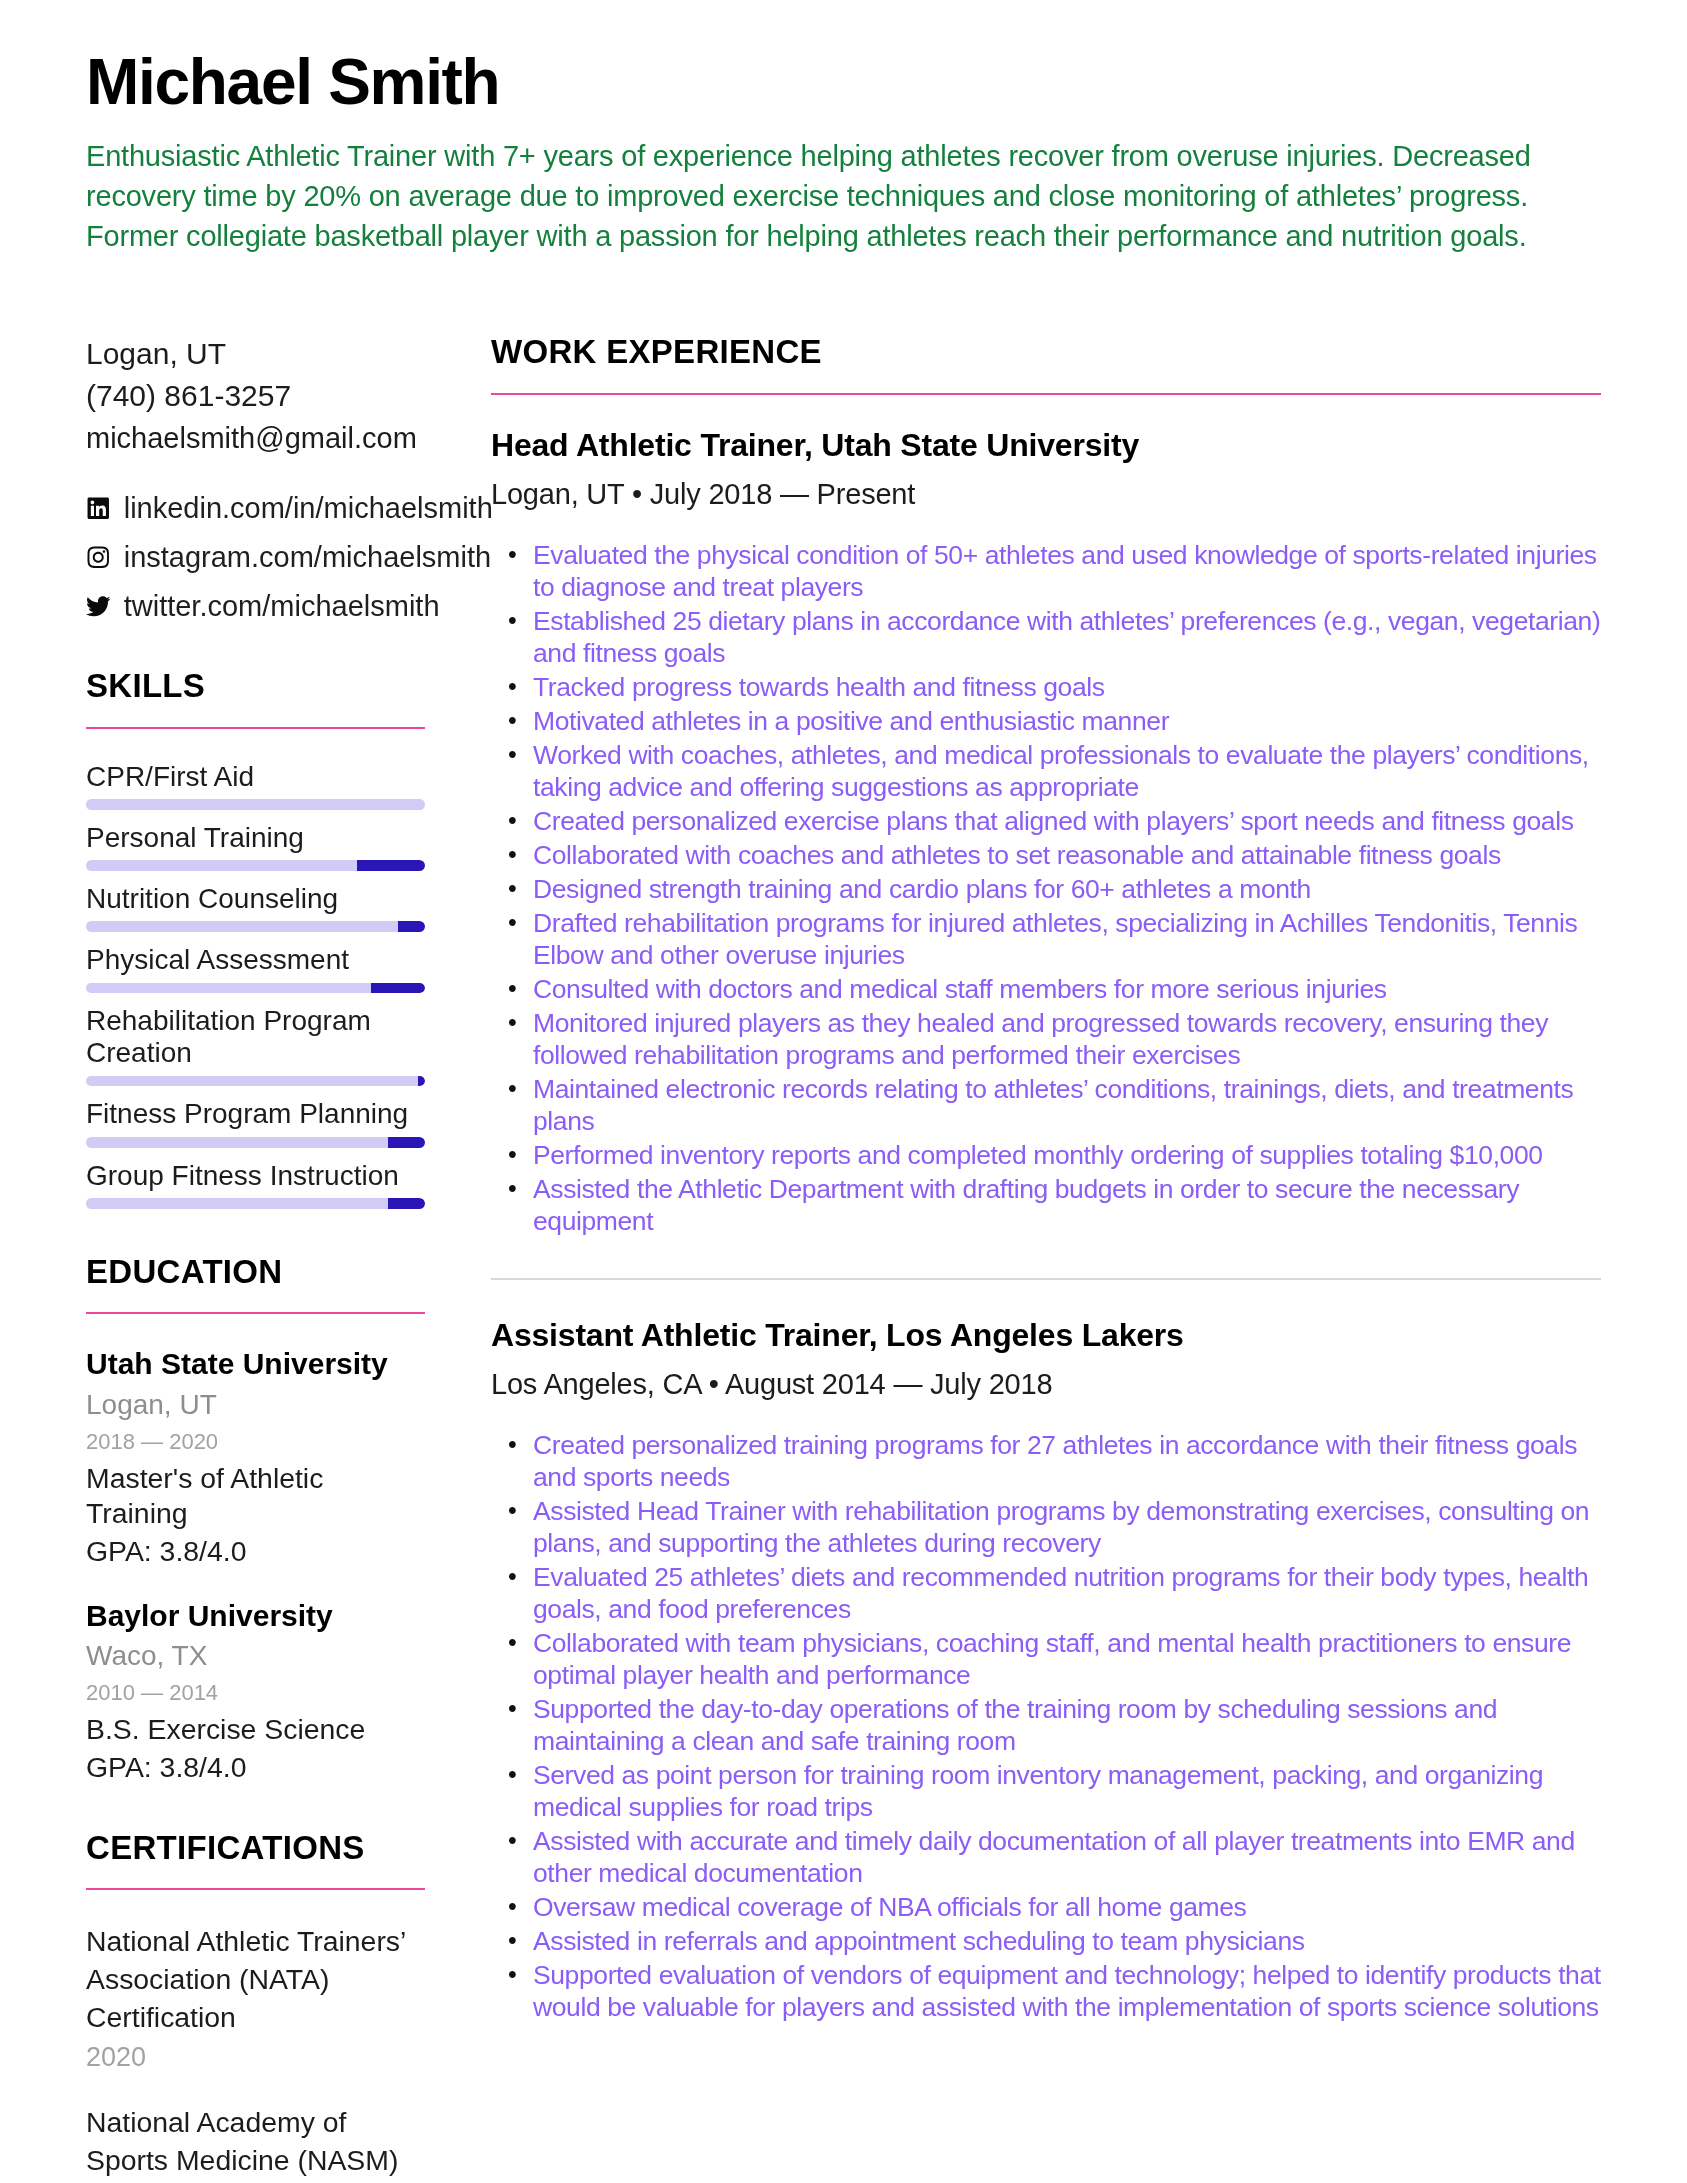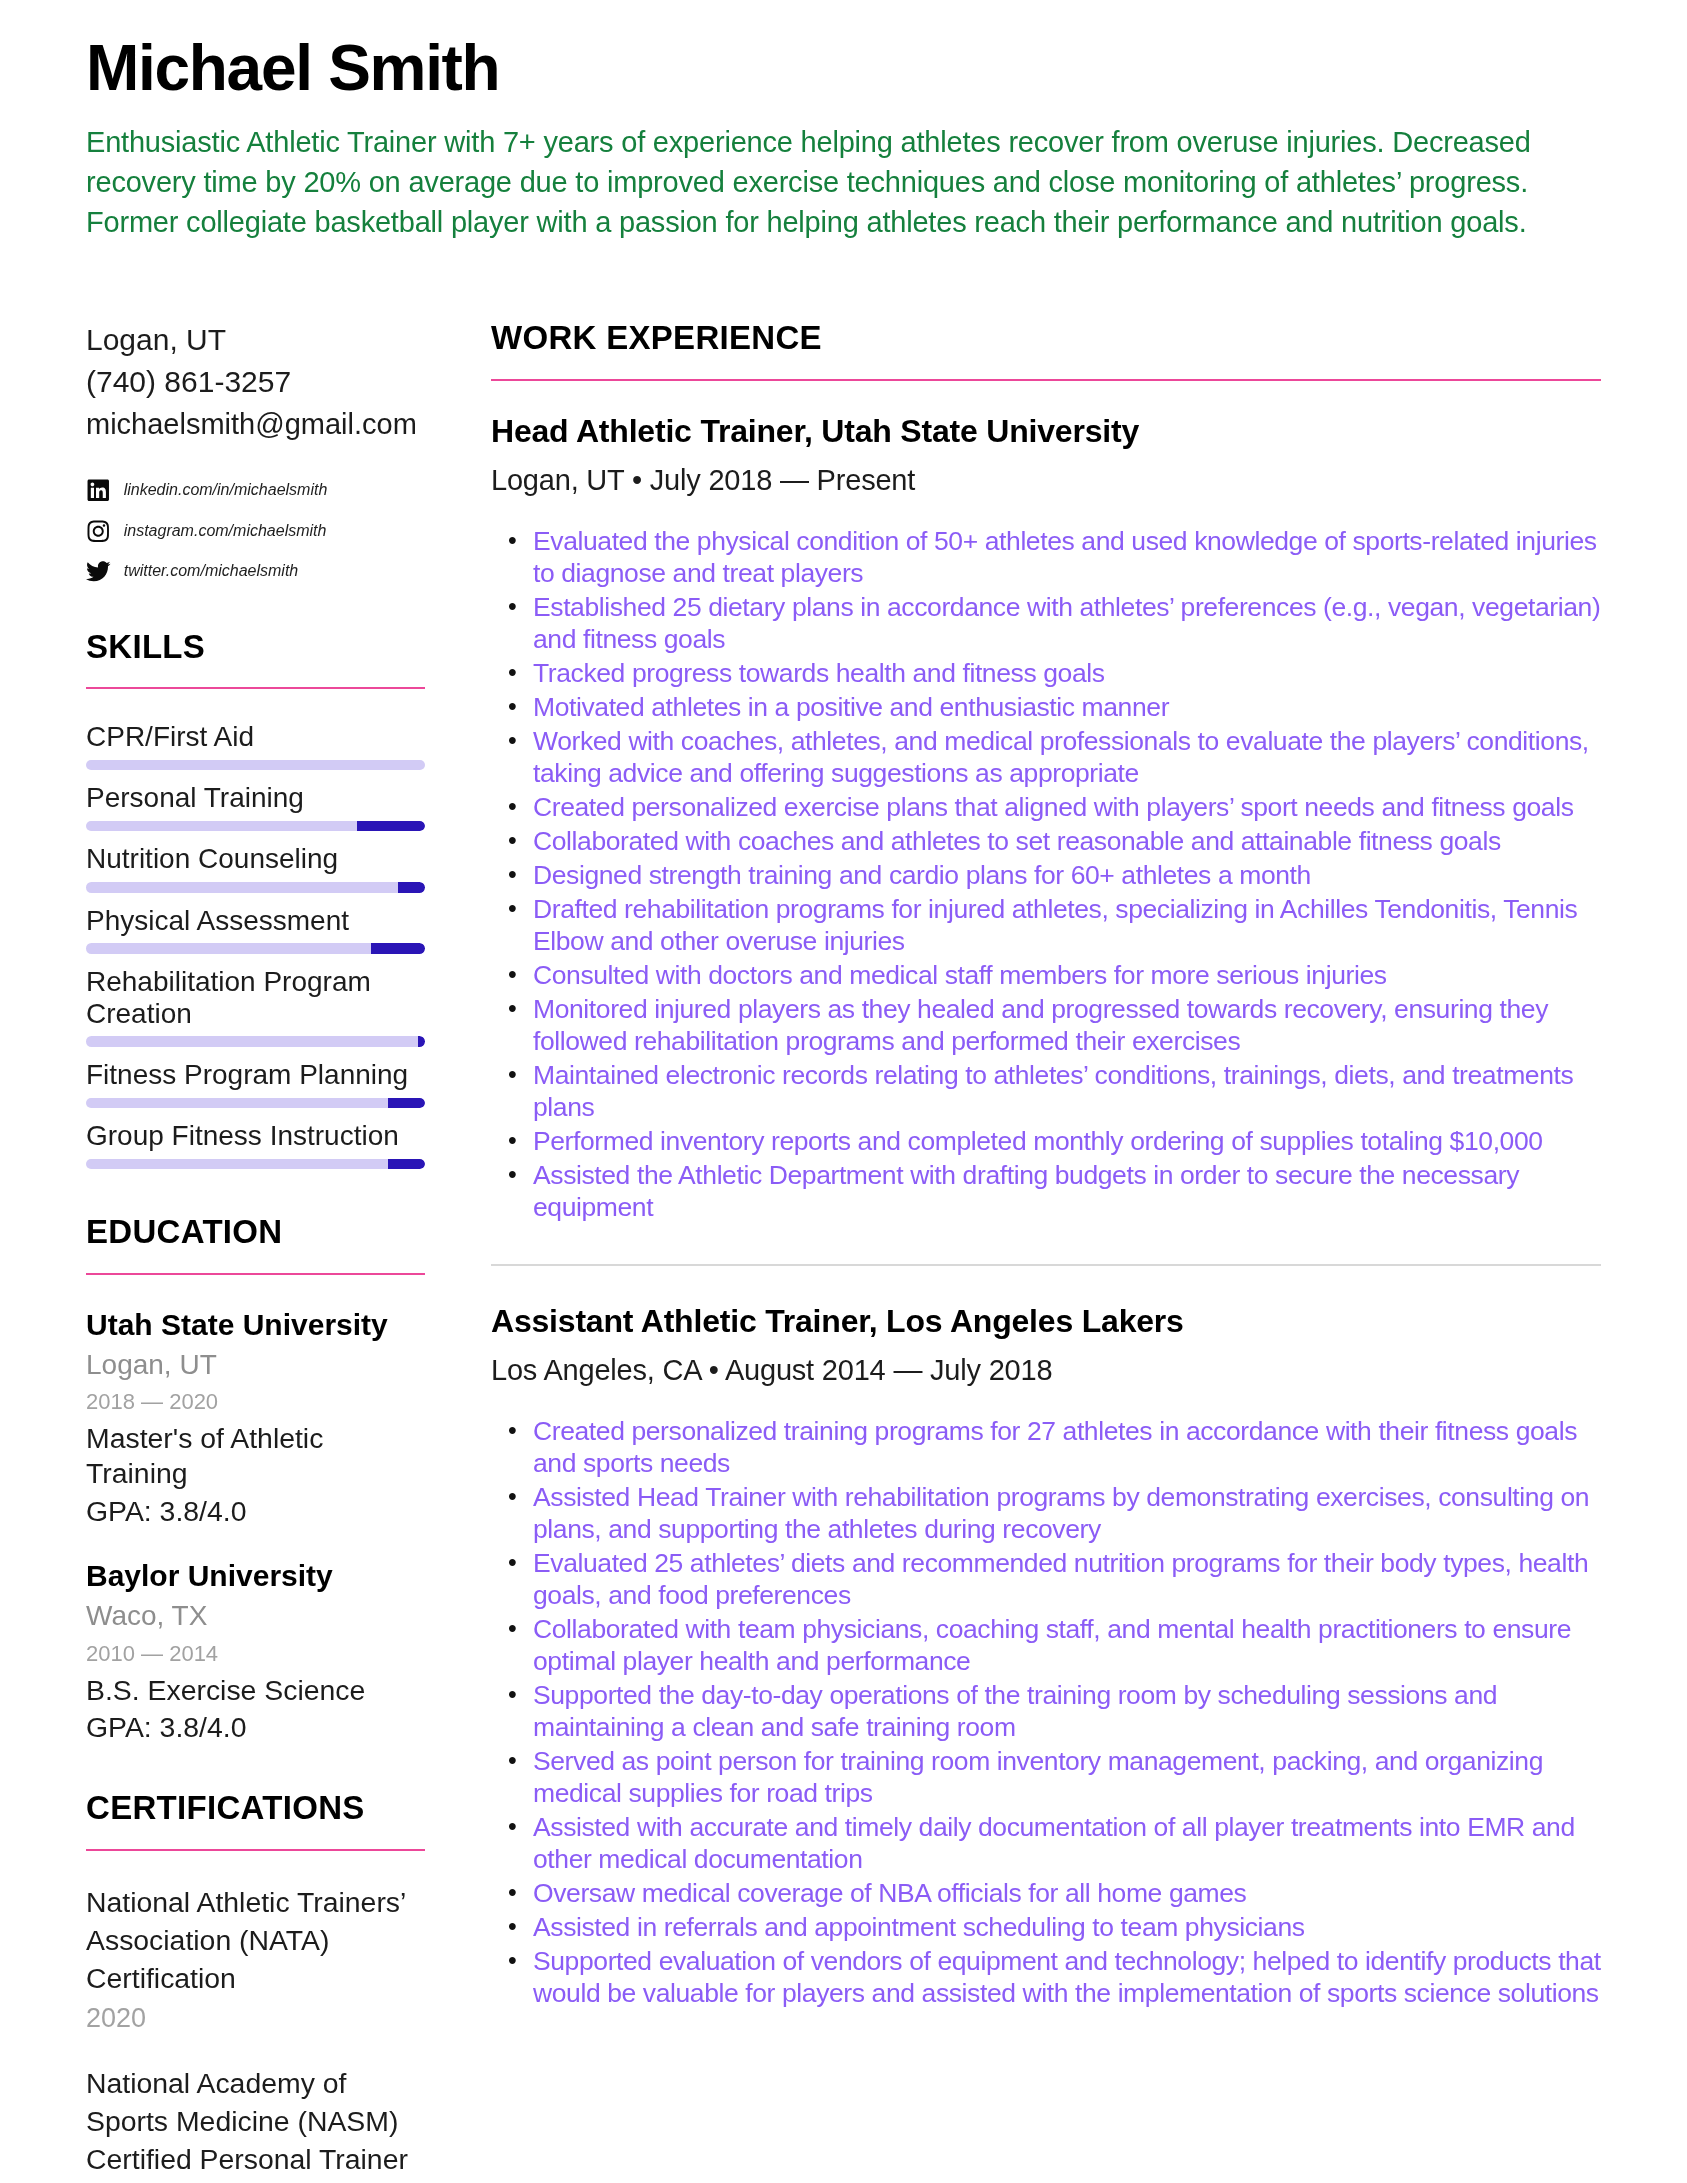--- a/index.html
+++ b/index.html
@@ -1,18 +1,18 @@
 <!DOCTYPE html>
 <html style="--bar-track: #d2cbf5; --bar-fill: #2a15b6;font-size:10.6px"><head>
 <meta charset="utf-8">
 <style>
   html,body{margin:0;padding:0;background:#ffffff;}
   .page{
     width:1687px;height:2183px;box-sizing:border-box;
-    padding:32px 86px 0 86px;
+    padding:46px 86px 0 86px;
     background:#ffffff;color:#1c1c1c;
     font-family:"Liberation Sans", sans-serif;
     position:relative;overflow:hidden;
   }
   h1.name{
     font-size:64px;line-height:73px;margin:0;color:#000;
     font-weight:800;letter-spacing:-1.3px;font-stretch:condensed;
   }
   .summary{
     font-size:29px;line-height:40px;margin:17px 0 0 0;color:#15803d;
@@ -21,21 +21,21 @@
   .cols{display:flex;gap:66px;margin-top:77px;align-items:flex-start;}
   .left{flex:0 0 339px;width:339px;}
   .right{flex:1;min-width:0;}
 
   .c-line{font-size:30px;line-height:42px;color:#1c1c1c;}
   .c-line.email{font-size:29px;}
 
   .socials{margin-top:33px;}
   .social-row{display:flex;align-items:center;gap:13.2px;margin-bottom:16px;}
   .social-row svg{width:24.5px;height:24.5px;display:block;fill:#0b0b0b;flex:0 0 auto;}
-  .social-text{font-size:16px;color:#1f1f1f;font-style:italic;}
+  .social-text{font-size:29px;color:#1f1f1f;}
 
   h2.sec{
     font-size:33px;line-height:37px;font-weight:700;color:#000;
     margin:0 0 32px 0;padding-bottom:22.5px;border-bottom:2px solid #ec4899;
     letter-spacing:0.3px;font-stretch:condensed;
   }
   .left h2.sec{margin-top:44px;}
   .right h2.sec{margin-top:0;}
 
   .skill{margin:0 0 12px 0;}

